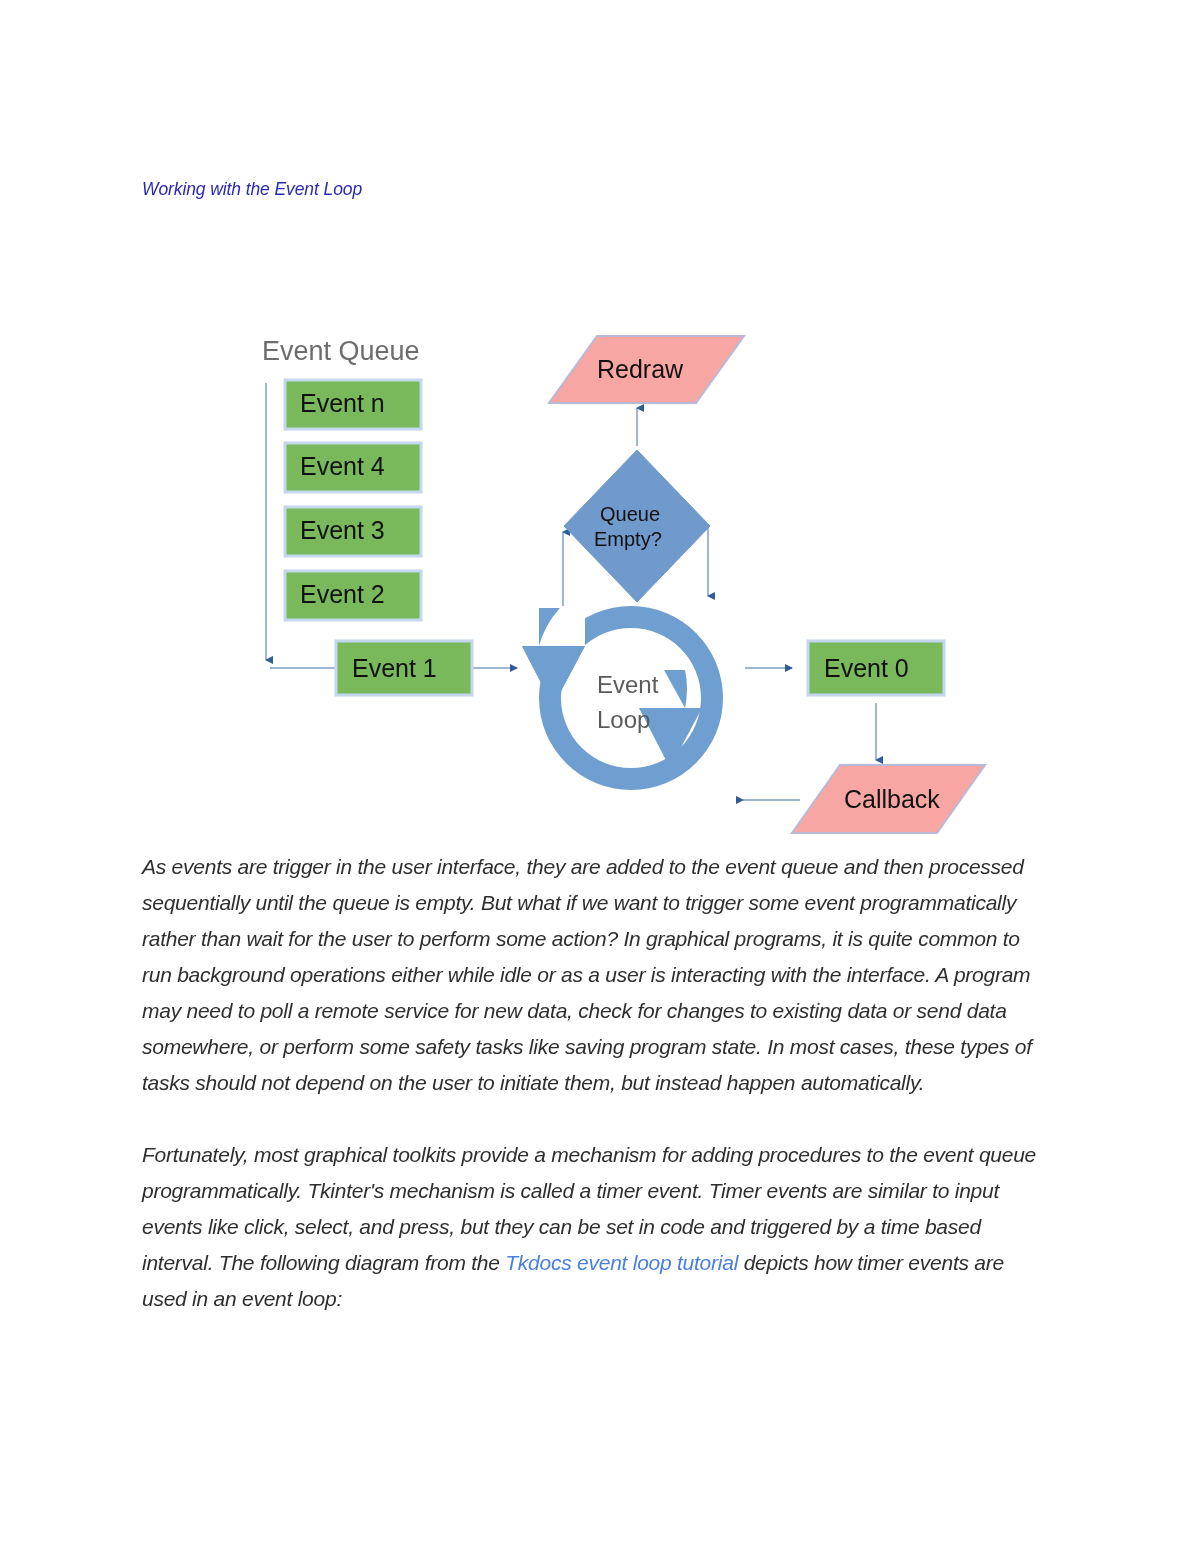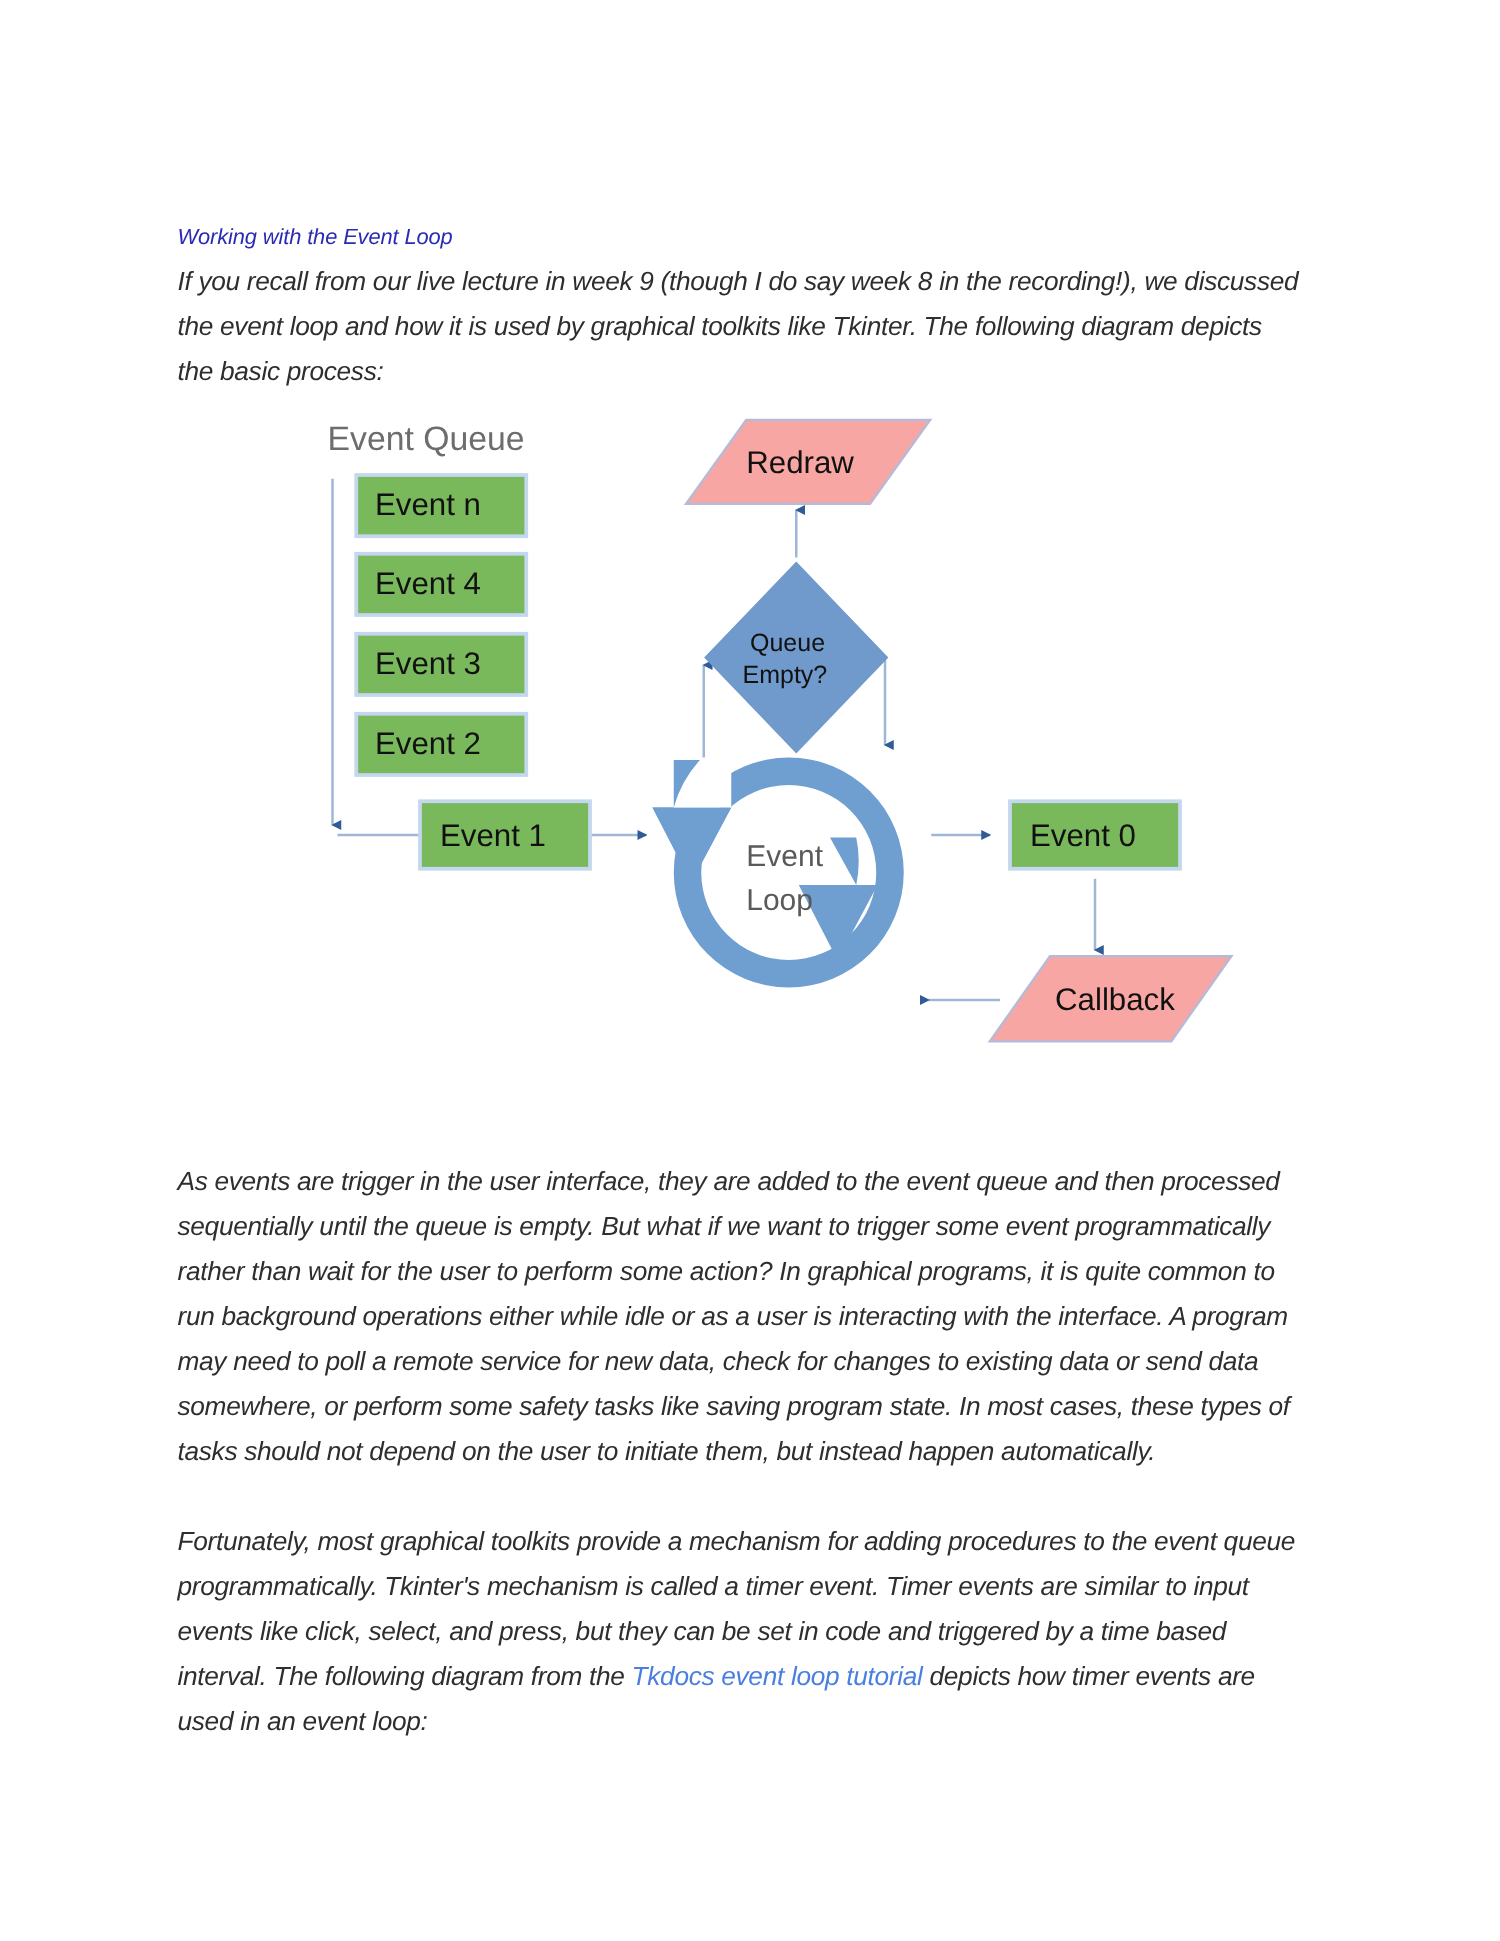--- a/index.html
+++ b/index.html
@@ -91,21 +91,20 @@
 </style>
 </head>
 <body>
 
 <div class="page">
 
   <div class="content">
 
     <div class="doc-heading">Working with the Event Loop</div>
 
-    <p class="para">If you recall from our live lecture in week 9 (though I do say week 8 in the recording!), we discussed the event loop and how it is used by graphical toolkits like Tkinter. The following diagram depicts the basic process:</p>
   </div>
 
   <div class="diagram-wrap">
     <svg width="760" height="560" viewBox="0 0 760 560" xmlns="http://www.w3.org/2000/svg">
 
       <defs>
         <marker id="ah-down" markerWidth="10" markerHeight="10" refX="5" refY="8" orient="auto" markerUnits="userSpaceOnUse">
           <path d="M1,1 L9,1 L5,9 Z" fill="#2f5b96"></path>
         </marker>
         <marker id="ah-up" markerWidth="10" markerHeight="10" refX="5" refY="2" orient="auto" markerUnits="userSpaceOnUse">
@@ -205,19 +204,19 @@
       </g>
 
       <g>
         <path d="M600,457 L745,457 L697,525 L552,525 Z" fill="#f7a6a3" stroke="#b9b9d6" stroke-width="2"></path>
         <text class="d-label" x="604" y="500">Callback</text>
       </g>
 
     </svg>
   </div>
 
-  <div class="content" style="top:904px;">
+  <div class="content" style="top:825px;">
     <p class="para">As events are trigger in the user interface, they are added to the event queue and then processed sequentially until the queue is empty. But what if we want to trigger some event programmatically rather than wait for the user to perform some action? In graphical programs, it is quite common to run background operations either while idle or as a user is interacting with the interface. A program may need to poll a remote service for new data, check for changes to existing data or send data somewhere, or perform some safety tasks like saving program state. In most cases, these types of tasks should not depend on the user to initiate them, but instead happen automatically.</p>
 
     <p class="para" style="margin-top:36px;"><span>Fortunately, most graphical toolkits provide a mechanism for adding procedures to the event queue programmatically. Tkinter's mechanism is called a timer event. Timer events are similar to input events like click, select, and press, but they can be set in code and triggered by a time based interval. The following diagram from the </span><a class="link" href="#">Tkdocs event loop tutorial</a><span> depicts how timer events are used in an event loop:</span></p>
   </div>
 
 </div>
 
 </body></html>

